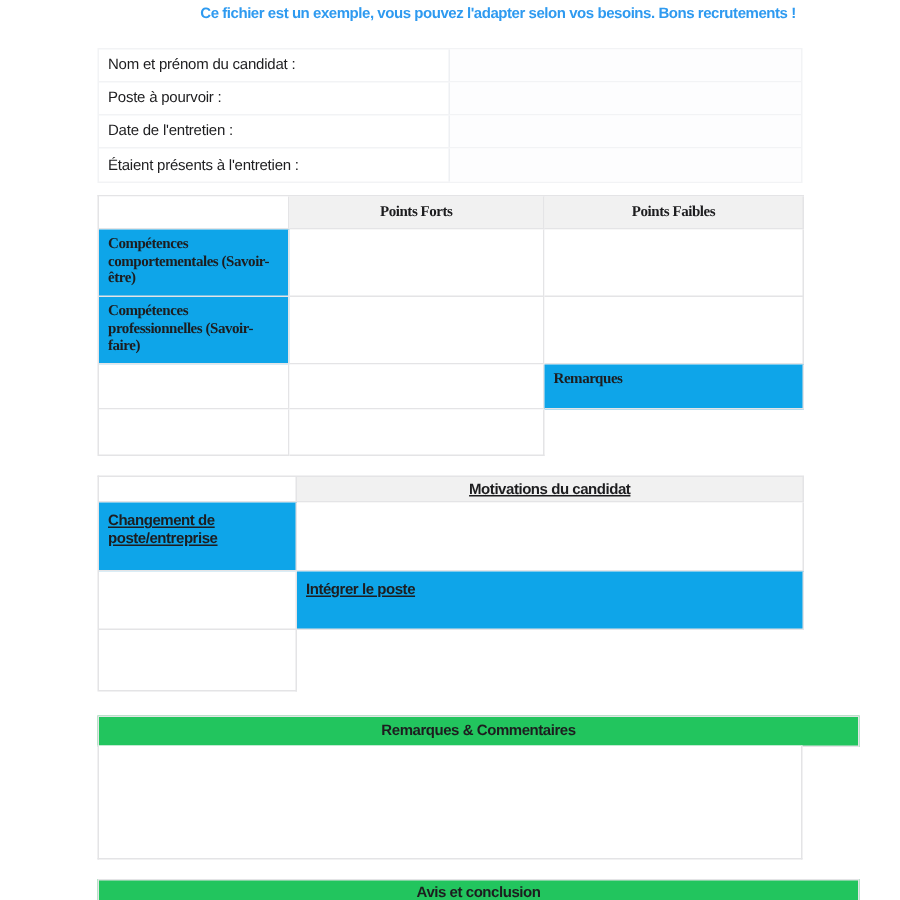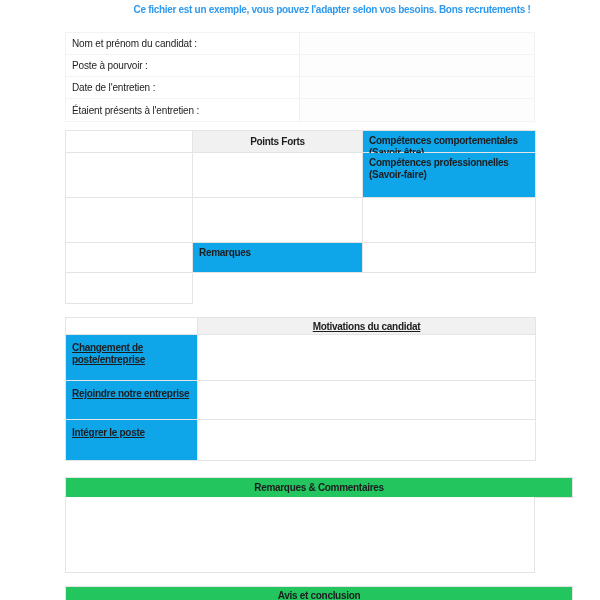--- a/index.html
+++ b/index.html
@@ -25,21 +25,21 @@
     font-size:10px; letter-spacing:-0.3px; }
   .hcell { background:#f1f1f1; font-weight:bold; display:flex;
     align-items:center; justify-content:center; }
   .hcell.blank { background:#ffffff; }
   .lcell { background:#0ea5e9; font-weight:bold; padding:4px 5px 0 6px; line-height:11.5px; }
   .vcell { background:#ffffff; }
 
   
   .skills { top:130px; left:65px;
     grid-template-columns:127px 170px 173px;
-    grid-template-rows:22px 45px 45px 30px 31px; }
+    grid-template-rows:22px 45px 45px 30px 31px;font-family:Liberation Serif, serif; }
 
   
   .motivations { top:317px; left:65px;
     grid-template-columns:132px 338px;
     grid-template-rows:17px 46px 39px 41px;text-decoration:underline; }
   .motivations .lcell { padding-top:7px; }
 
   
   .bar { left:65px; width:508px; background:#22c55e; border:1px solid #e4e4e6;
     font-size:10px; font-weight:bold; letter-spacing:-0.3px; text-align:center; }
@@ -68,20 +68,21 @@
   </div>
   <div class="field-row">
     <div class="field-label">Étaient présents à l'entretien :</div>
     <div class="field-value"></div>
   </div>
 </div>
 
 <div class="abs grid skills">
   <div class="cell hcell blank"></div>
   <div class="cell hcell">Points Forts</div>
+  <div class="cell hcell">Points Faibles</div>
 
   <div class="cell lcell">Compétences comportementales (Savoir-être)</div>
   <div class="cell vcell"></div>
   <div class="cell vcell"></div>
 
   <div class="cell lcell">Compétences professionnelles (Savoir-faire)</div>
   <div class="cell vcell"></div>
   <div class="cell vcell"></div>
 
   <div class="cell vcell"></div>
@@ -92,21 +93,20 @@
   <div class="cell vcell"></div>
 </div>
 
 <div class="abs grid motivations">
   <div class="cell hcell blank"></div>
   <div class="cell hcell">Motivations du candidat</div>
 
   <div class="cell lcell">Changement de poste/entreprise</div>
   <div class="cell vcell"></div>
 
-  <div class="cell lcell">Rejoindre notre entreprise</div>
   <div class="cell vcell"></div>
 
   <div class="cell lcell">Intégrer le poste</div>
   <div class="cell vcell"></div>
 </div>
 
 <div class="abs bar remarks-bar">Remarques &amp; Commentaires</div>
 <div class="abs remarks-box"></div>
 
 <div class="abs bar conclusion-bar">Avis et conclusion</div>

